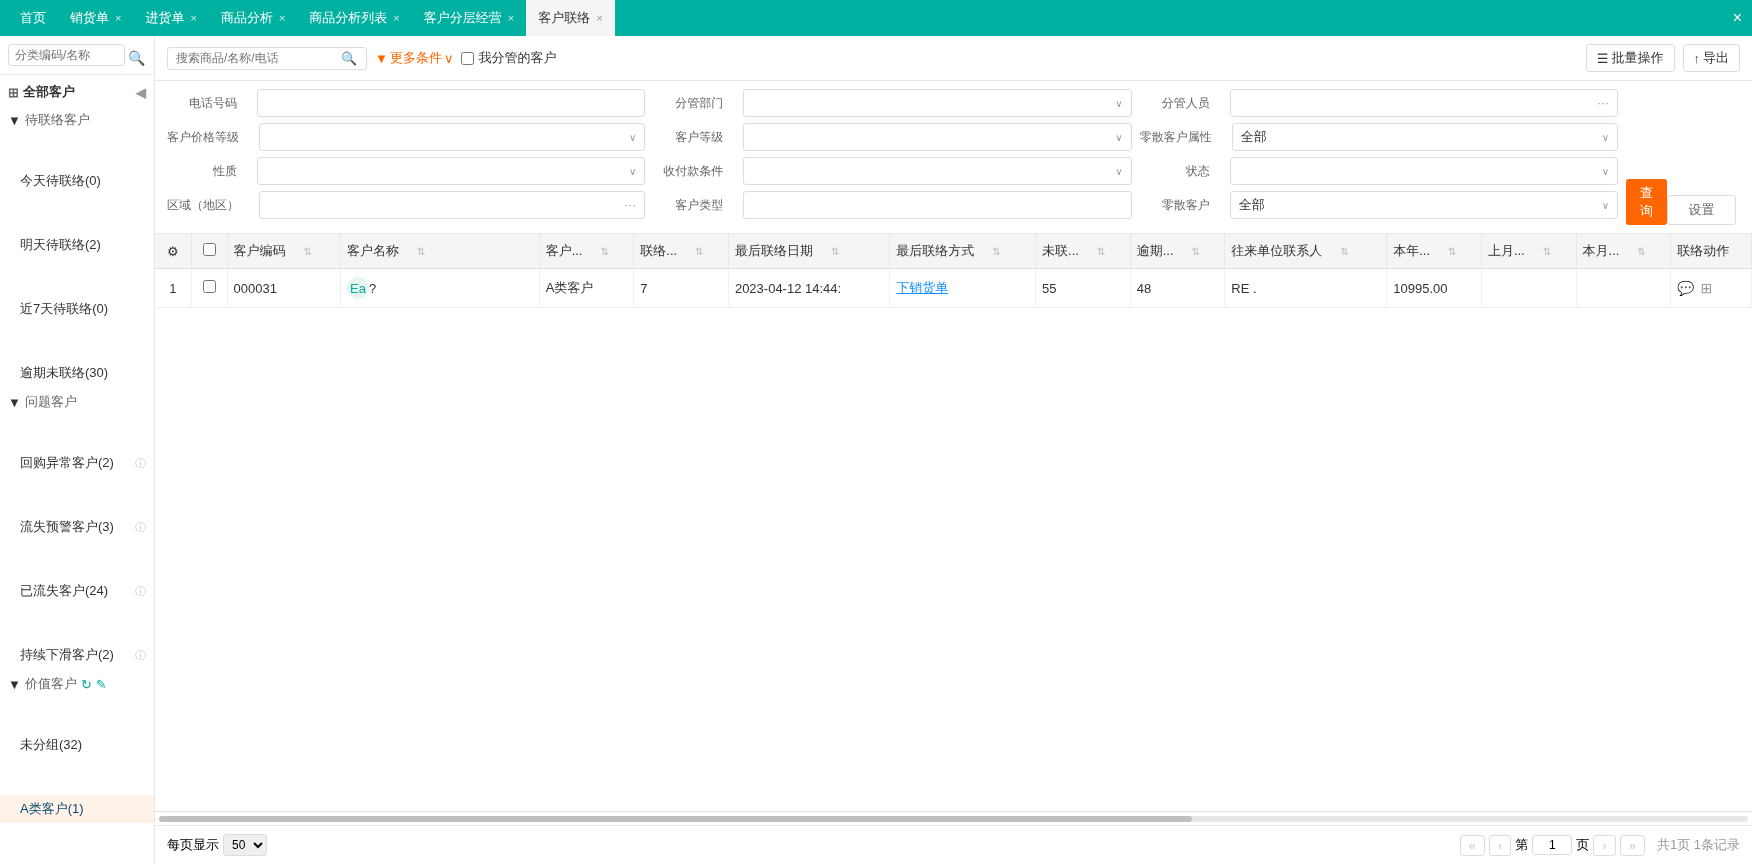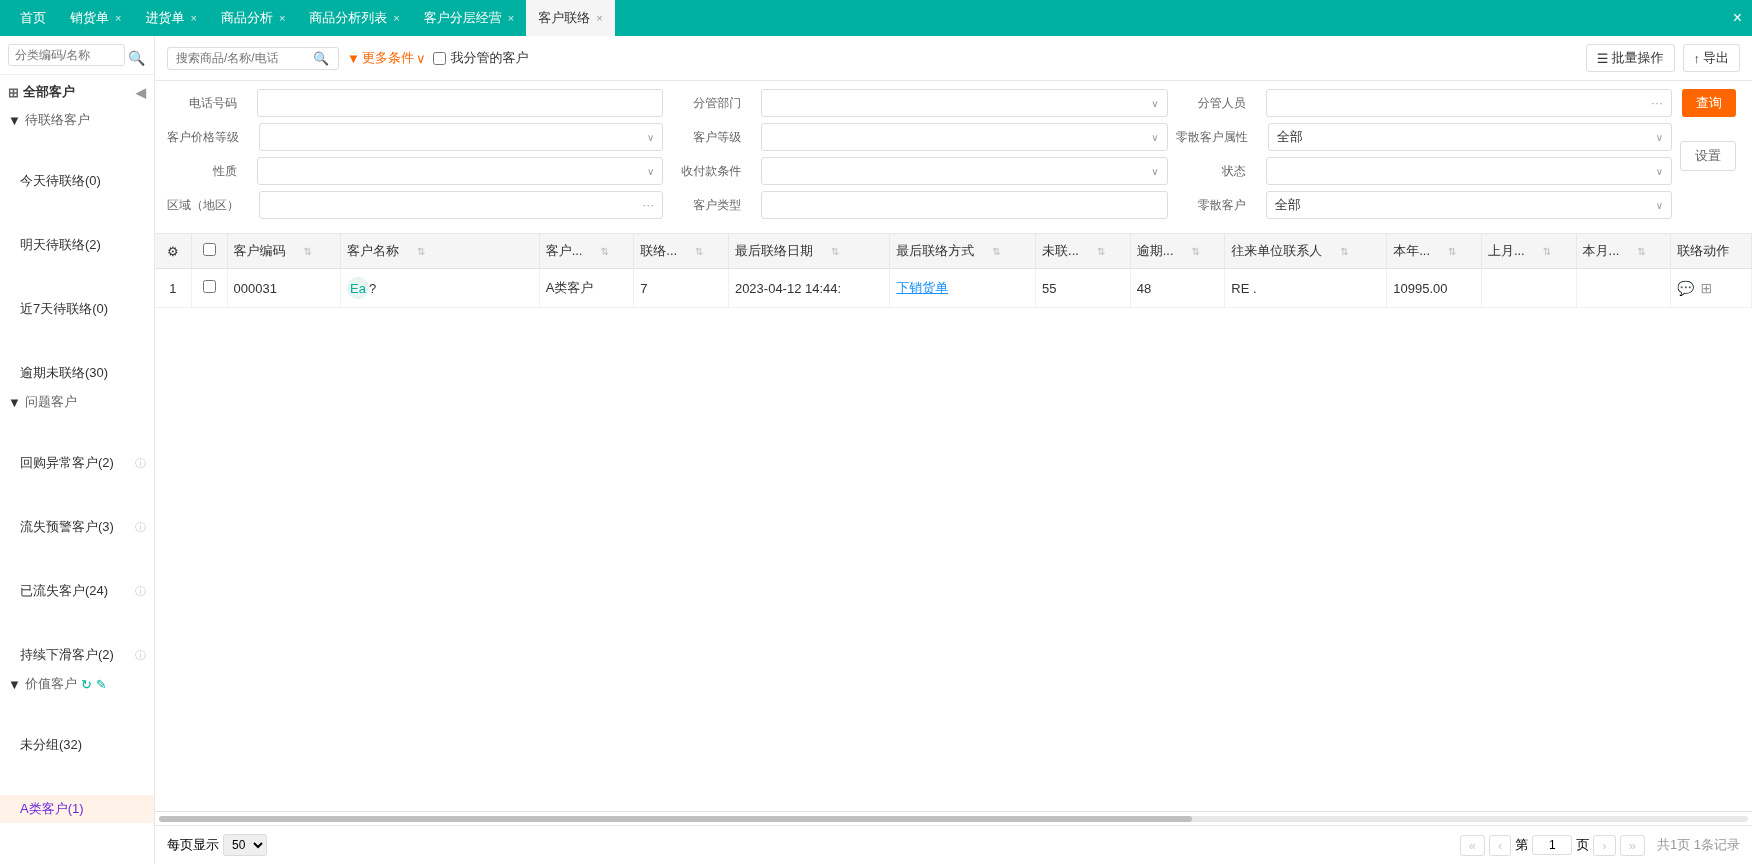--- a/index.html
+++ b/index.html
@@ -102,21 +102,21 @@
     .sidebar-section-title .arrow { margin-right: 4px; color: #333; }
     .sidebar-item {
       padding: 5px 8px 5px 20px;
       color: #333;
       cursor: pointer;
       display: flex;
       align-items: center;
       font-size: 12px;
       margin-top: 36px;
     }
-    .sidebar-item.active { background: #fff2e8; color: #6d28d9; }
+    .sidebar-item.active { background: #fff2e8; color: #0c4a6e; }
     .sidebar-item .item-label { flex: 1; }
     .sidebar-item .item-icon { margin-left: 4px; color: #ccc; font-size: 11px; }
     
     
     .content-area {
       flex: 1;
       display: flex;
       flex-direction: column;
       overflow: hidden;
     }
@@ -129,21 +129,21 @@
       display: flex;
       align-items: center;
       gap: 8px;
     }
     .filter-search {
       display: flex;
       align-items: flex-start;
       border: 1px solid #ddd;
       border-radius: 3px;
       padding: 3px 8px;
-      width: 172px;
+      width: 200px;
     }
     .filter-search input {
       border: none;
       outline: none;
       font-size: 12px;
       width: 100%;
     }
     .filter-more {
       color: #ff6600;
       cursor: pointer;
@@ -364,24 +364,23 @@
       cursor: pointer;
       font-size: 13px;
       display: block;
       width: 100%;
       text-align: center;
       margin-top: 4px;
     }
     
     .query-btn-area {
       display: flex;
-      flex-direction: column;
+      flex-direction: row;
       align-items: flex-end;
       padding-right: 4px;
-      gap: 20px;
     }
     
     .th-settings {
       text-align: center;
       width: 36px;
     }
     
     .customer-name-cell {
       display: flex;
       align-items: center;

